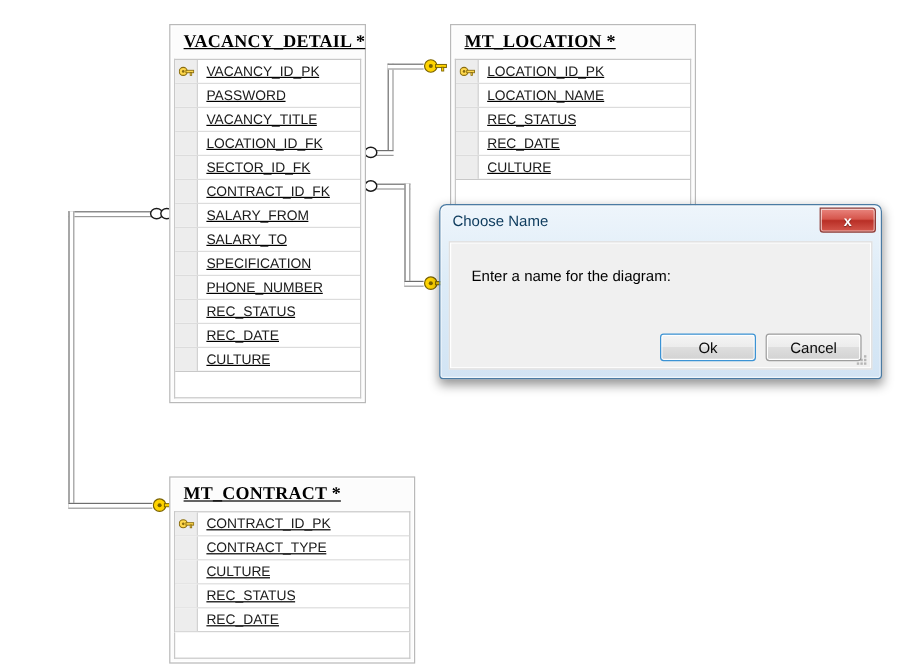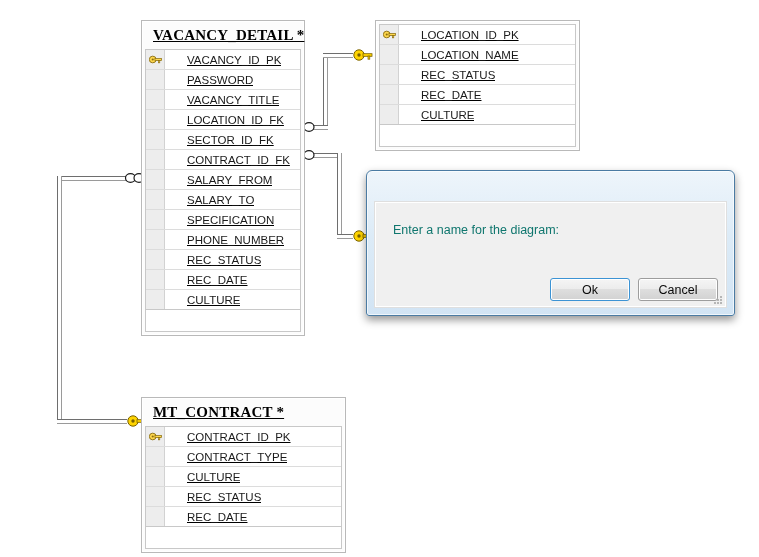--- a/index.html
+++ b/index.html
@@ -62,21 +62,21 @@
     min-width: 19px;
     height: 100%;
     background: #ededed;
     border-right: 1px solid #d2d2d2;
     box-sizing: border-box;
     display: flex;
     align-items: center;
     justify-content: center;
   }
   .attr-name {
-    padding-left: 22px;
+    padding-left: 7px;
     font-family: "Liberation Sans", sans-serif;
     font-size: 11.5px;
     color: #1a1a1a;
     white-space: nowrap;
     overflow: hidden;
   }
   .entity-filler {
     height: 22px;
     background: #ffffff;
     border: 1px solid #c8c8c8;
@@ -159,21 +159,21 @@
     box-sizing: border-box;
     background: #f0f0f0;
     border: 1px solid #dfdfdf;
     box-shadow: 0 0 0 1px #ffffff inset;
   }
   #dialog-label {
     position: absolute;
     left: 18px; top: 21px;
     font-family: "Liberation Sans", sans-serif;
     font-size: 12.5px;
-    color: #0f766e;
+    color: #000000;
     white-space: nowrap;
   }
   #name-input {
     position: absolute;
     left: 17px; top: 44px;
     width: 318px; height: 21px;
     box-sizing: border-box;
     border: 1px solid #a7c8e2;
     background: #ffffff;
     font-family: "Liberation Sans", sans-serif;
@@ -322,20 +322,21 @@
           <div class="attr-name">REC_DATE</div>
         </div>
         <div class="attr-row">
           <div class="attr-gutter"></div>
           <div class="attr-name">CULTURE</div>
         </div>
       </div>
       <div class="entity-filler"></div>
     </div>
     <div class="entity" style="left: 375px; top: 20px; width: 205px;">
+      <div class="entity-title">MT_LOCATION *</div>
       <div class="entity-grid">
         <div class="attr-row">
           <div class="attr-gutter">
             <svg class="key-glyph" viewBox="0 0 14 11">
               <circle cx="4" cy="5.5" r="3.6" fill="#ffd84d" stroke="#8a6d10" stroke-width="1"></circle>
               <circle cx="4" cy="5.5" r="1.2" fill="#8a6d10"></circle>
               <rect x="6.4" y="4.5" width="7" height="2.2" fill="#ffd84d" stroke="#8a6d10" stroke-width="0.8"></rect>
               <rect x="10.2" y="6.5" width="1.4" height="2.6" fill="#ffd84d" stroke="#8a6d10" stroke-width="0.7"></rect>
             </svg>
           </div>
@@ -402,20 +403,26 @@
         <div class="attr-row">
           <div class="attr-gutter"></div>
           <div class="attr-name">REC_DATE</div>
         </div>
       </div>
       <div class="entity-filler"></div>
     </div>
   </div>
 
 <div id="dialog" style="z-index: 10;">
+  <div id="dialog-titlebar">
+    <span id="dialog-title">Choose Name</span>
+    <div id="close-button">
+      <span class="x">x</span>
+    </div>
+  </div>
   <div id="dialog-body">
     <div id="dialog-label">Enter a name for the diagram:</div>
     <div id="ok-button" class="dlg-button">
       <span>Ok</span>
     </div>
     <div id="cancel-button" class="dlg-button">
       <span>Cancel</span>
     </div>
     <svg id="resize-grip" viewBox="0 0 11 11">
       <g fill="#888888">

